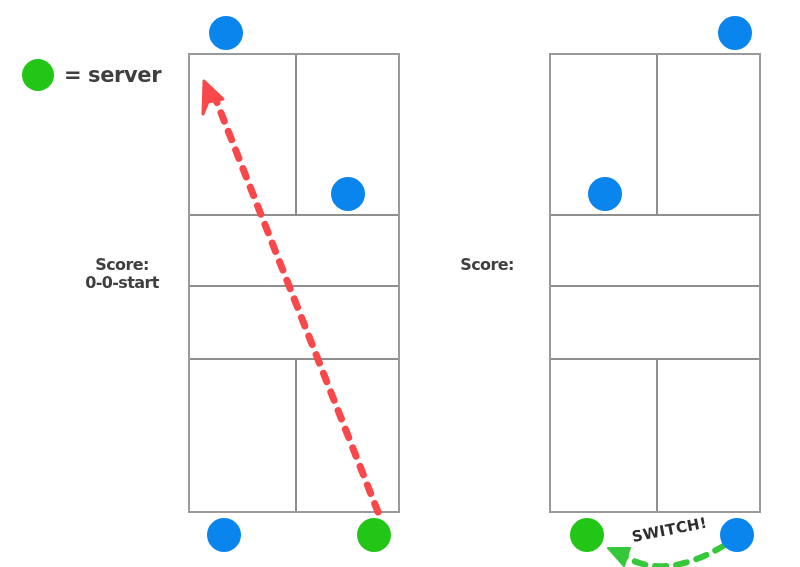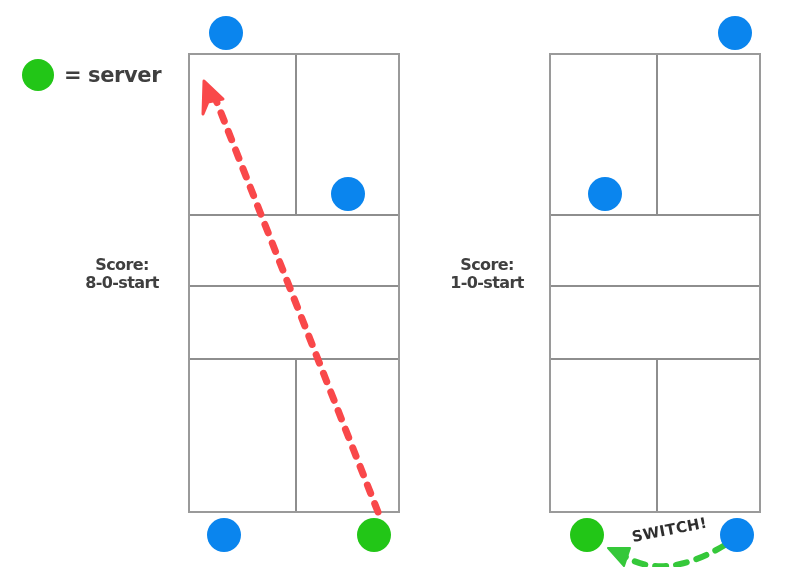--- a/index.html
+++ b/index.html
@@ -122,34 +122,33 @@
   <div class="court" id="court-left" style="border-color: rgb(154, 154, 154); left: 188px; top: 40px; width: 212px; height: 460px;">
     <div class="court-line line-h" id="l-kitchen-top" style="background: rgb(142, 142, 142); top: 159px;"></div>
     <div class="court-line line-h" id="l-net" style="background: rgb(142, 142, 142); top: 230px;"></div>
     <div class="court-line line-h" id="l-kitchen-bottom" style="background: rgb(142, 142, 142); top: 303px;"></div>
     <div class="court-line line-v" id="l-center-top" style="background: rgb(142, 142, 142); left: 105px; top: 0px; height: 159px;"></div>
     <div class="court-line line-v" id="l-center-bottom" style="background: rgb(142, 142, 142); left: 105px; top: 303px; height: 153px;"></div>
   </div>
 
   <div class="score" id="score-left" style="color: rgb(63, 63, 63); left: 60px; top: 243px; width: 124px;">
     <div>Score:</div>
-    <div>8-0-start</div>
+    <div>0-0-start</div>
   </div>
 
   <div class="court" id="court-right" style="border-color: rgb(154, 154, 154); left: 549px; top: 40px; width: 212px; height: 460px;">
     <div class="court-line line-h" id="r-kitchen-top" style="background: rgb(142, 142, 142); top: 159px;"></div>
     <div class="court-line line-h" id="r-net" style="background: rgb(142, 142, 142); top: 230px;"></div>
     <div class="court-line line-h" id="r-kitchen-bottom" style="background: rgb(142, 142, 142); top: 303px;"></div>
     <div class="court-line line-v" id="r-center-top" style="background: rgb(142, 142, 142); left: 105px; top: 0px; height: 159px;"></div>
     <div class="court-line line-v" id="r-center-bottom" style="background: rgb(142, 142, 142); left: 105px; top: 303px; height: 153px;"></div>
   </div>
 
   <div class="score" id="score-right" style="color: rgb(63, 63, 63); left: 425px; top: 243px; width: 124px;">
     <div>Score:</div>
-    <div>1-0-start</div>
   </div>
 
   <svg class="overlay" id="arrow-overlay" viewBox="0 0 800 567" xmlns="http://www.w3.org/2000/svg">
     <g id="serve-arrow-group">
       <line id="serve-arrow-line" x1="378" y1="499" x2="214" y2="82" stroke-width="7" stroke-linecap="round" stroke-dasharray="9 11" fill="none" stroke="#f9484a"></line>
       <polygon id="serve-arrow-head" points="204,68 223,86 208,89 203,101" stroke-linejoin="round" stroke-width="3" fill="#f9484a" stroke="#f9484a"></polygon>
     </g>
     <g id="switch-arrow-group">
       <path id="switch-arrow-path" d="M 725 532 Q 665 568 624 543" stroke-width="6" stroke-linecap="round" stroke-dasharray="11 10" fill="none" stroke="#35c83a"></path>
       <polygon id="switch-arrow-head" points="608 535, 630 535, 624 553" stroke-linejoin="round" stroke-width="2" fill="#35c83a" stroke="#35c83a"></polygon>

